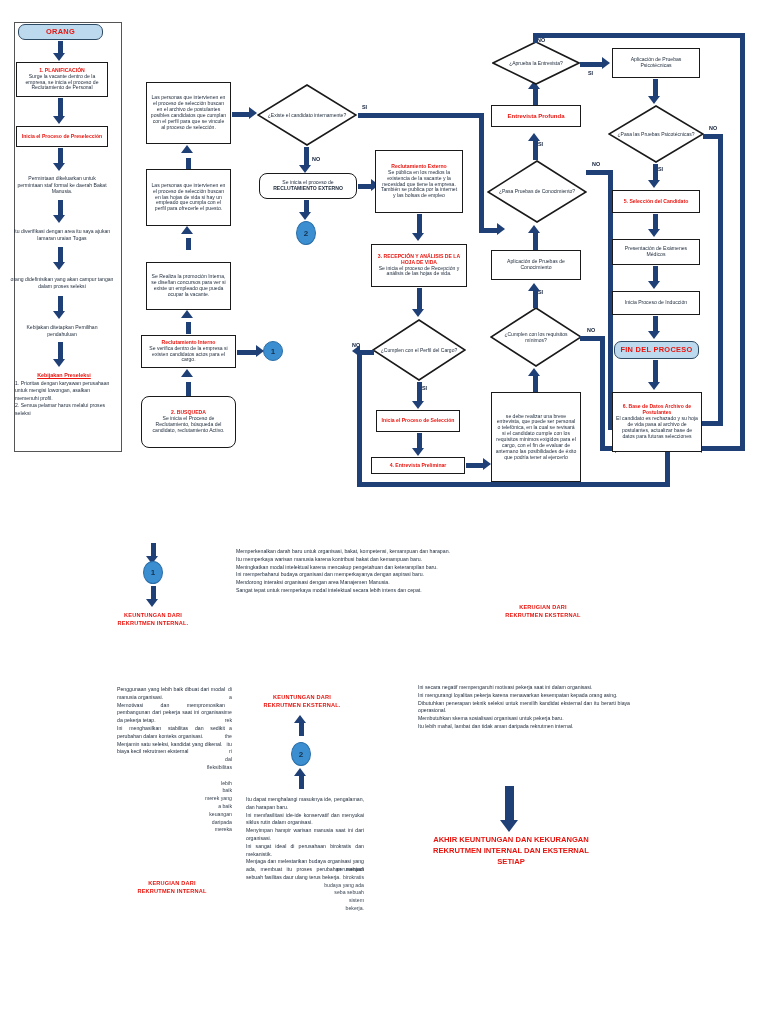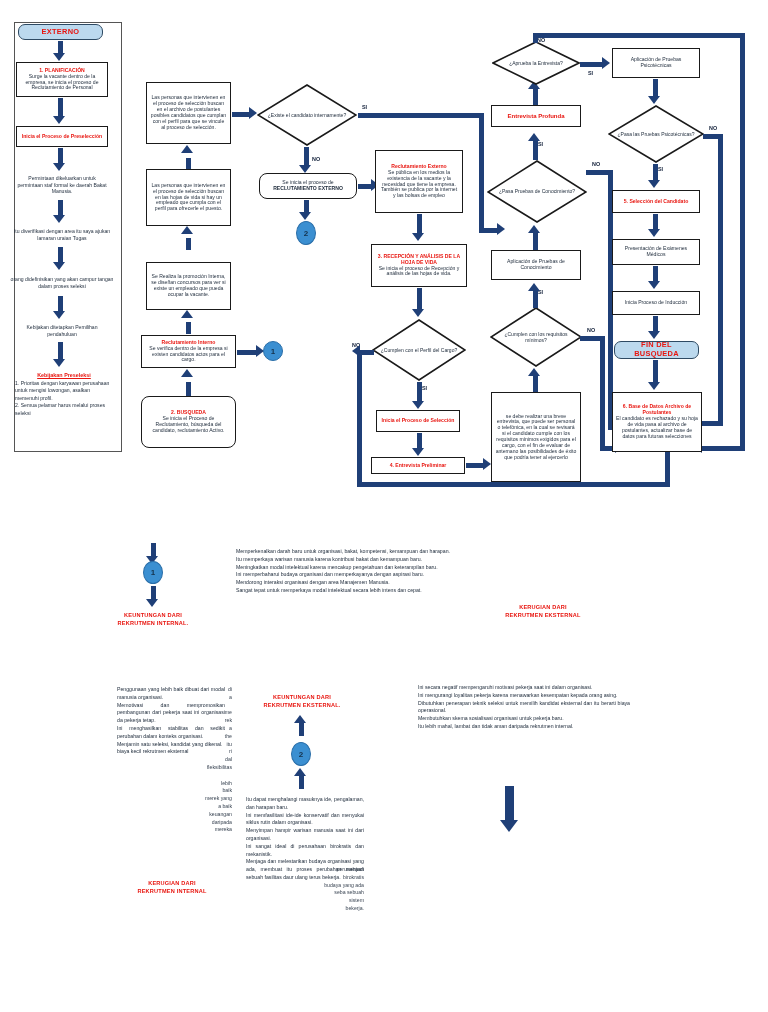--- a/index.html
+++ b/index.html
@@ -98,21 +98,21 @@
   .ov{position:absolute;font-size:5.2px;line-height:1.5;color:#1d2a3a;}
 </style>
 </head>
 <body>
 
 <div class="canvas">
 
 
   <div class="abs frame" style="left:14px;top:22px;width:108px;height:430px;"></div>
 
-  <div class="abs box term" style="left:18px;top:24px;width:85px;height:16px;">EXTERNO</div>
+  <div class="abs box term" style="left:18px;top:24px;width:85px;height:16px;">ORANG</div>
   <div class="ar arv" style="left:58px;top:41px;height:13px;"></div>
   <div class="head down" style="left:53px;top:53px;"></div>
 
   <div class="abs box" style="left:16px;top:62px;width:92px;height:35px;flex-direction:column;">
     <span class="hdr">1.   PLANIFICACIÓN</span>
     <span class="body">Surge la vacante dentro de la empresa, se inicia el proceso de Reclutamiento de Personal</span>
   </div>
   <div class="ar arv" style="left:58px;top:98px;height:19px;"></div>
   <div class="head down" style="left:53px;top:116px;"></div>
 
@@ -343,21 +343,21 @@
   <div class="head down" style="left:648px;top:229px;"></div>
 
   <div class="abs box" style="left:612px;top:239px;width:88px;height:26px;">Presentación de Exámenes Médicos</div>
   <div class="ar arv" style="left:653px;top:266px;height:16px;"></div>
   <div class="head down" style="left:648px;top:281px;"></div>
 
   <div class="abs box" style="left:612px;top:291px;width:88px;height:24px;">Inicia Proceso de Inducción</div>
   <div class="ar arv" style="left:653px;top:316px;height:16px;"></div>
   <div class="head down" style="left:648px;top:331px;"></div>
 
-  <div class="abs box term" style="left:614px;top:341px;width:85px;height:18px;">FIN DEL BUSQUEDA</div>
+  <div class="abs box term" style="left:614px;top:341px;width:85px;height:18px;">FIN DEL PROCESO</div>
   <div class="ar arv" style="left:653px;top:360px;height:23px;"></div>
   <div class="head down" style="left:648px;top:382px;"></div>
 
   <div class="abs box" style="left:612px;top:392px;width:90px;height:60px;flex-direction:column;">
     <span class="hdr">6. Base de Datos Archivo de Postulantes</span>
     <span class="body">El candidato es rechazado y su hoja de vida pasa al archivo de postulantes, actualizar base de datos para futuras selecciones</span>
   </div>
 
   <div class="ar arv" style="left:151px;top:543px;height:14px;"></div>
   <div class="head down" style="left:146px;top:556px;"></div>
@@ -429,14 +429,17 @@
 Ini mengurangi loyalitas pekerja karena menawarkan kesempatan kepada orang asing.
 Dibutuhkan penerapan teknik seleksi untuk memilih kandidat eksternal dan itu berarti biaya operasional.
 Membutuhkan skema sosialisasi organisasi untuk pekerja baru.
 Itu lebih mahal, lambat dan tidak aman daripada rekrutmen internal.</div>
 
   <div class="bigarrow" style="left:500px;top:786px;width:19px;height:46px;">
     <div class="shaft" style="height:34px;"></div>
     <div class="tip" style="top:34px;"></div>
   </div>
 
+  <div class="finalhead" style="left:392px;top:834px;width:238px;white-space:pre-line;">AKHIR KEUNTUNGAN DAN KEKURANGAN
+REKRUTMEN INTERNAL DAN EKSTERNAL
+SETIAP</div>
 
 </div>
 
 </body></html>

